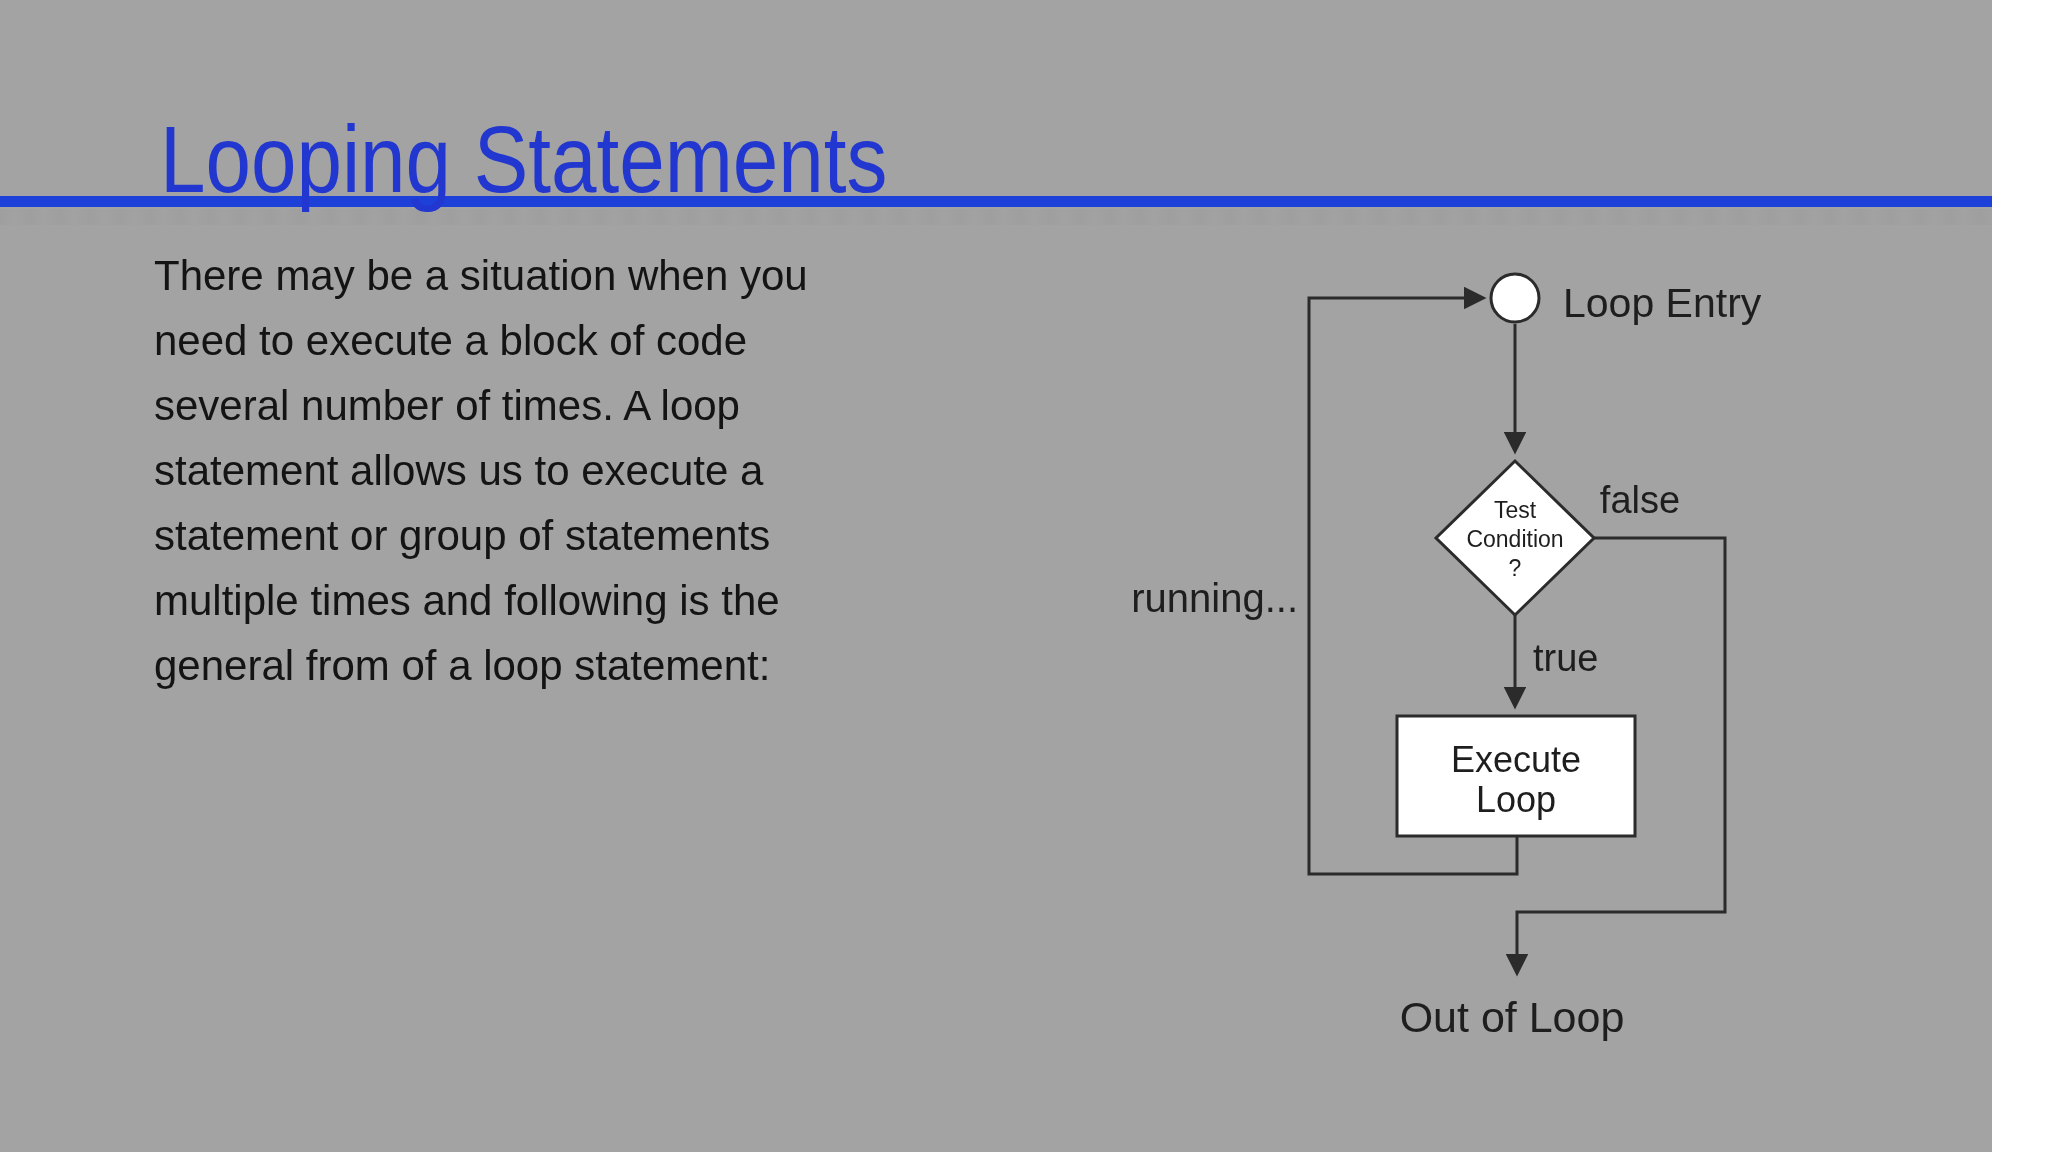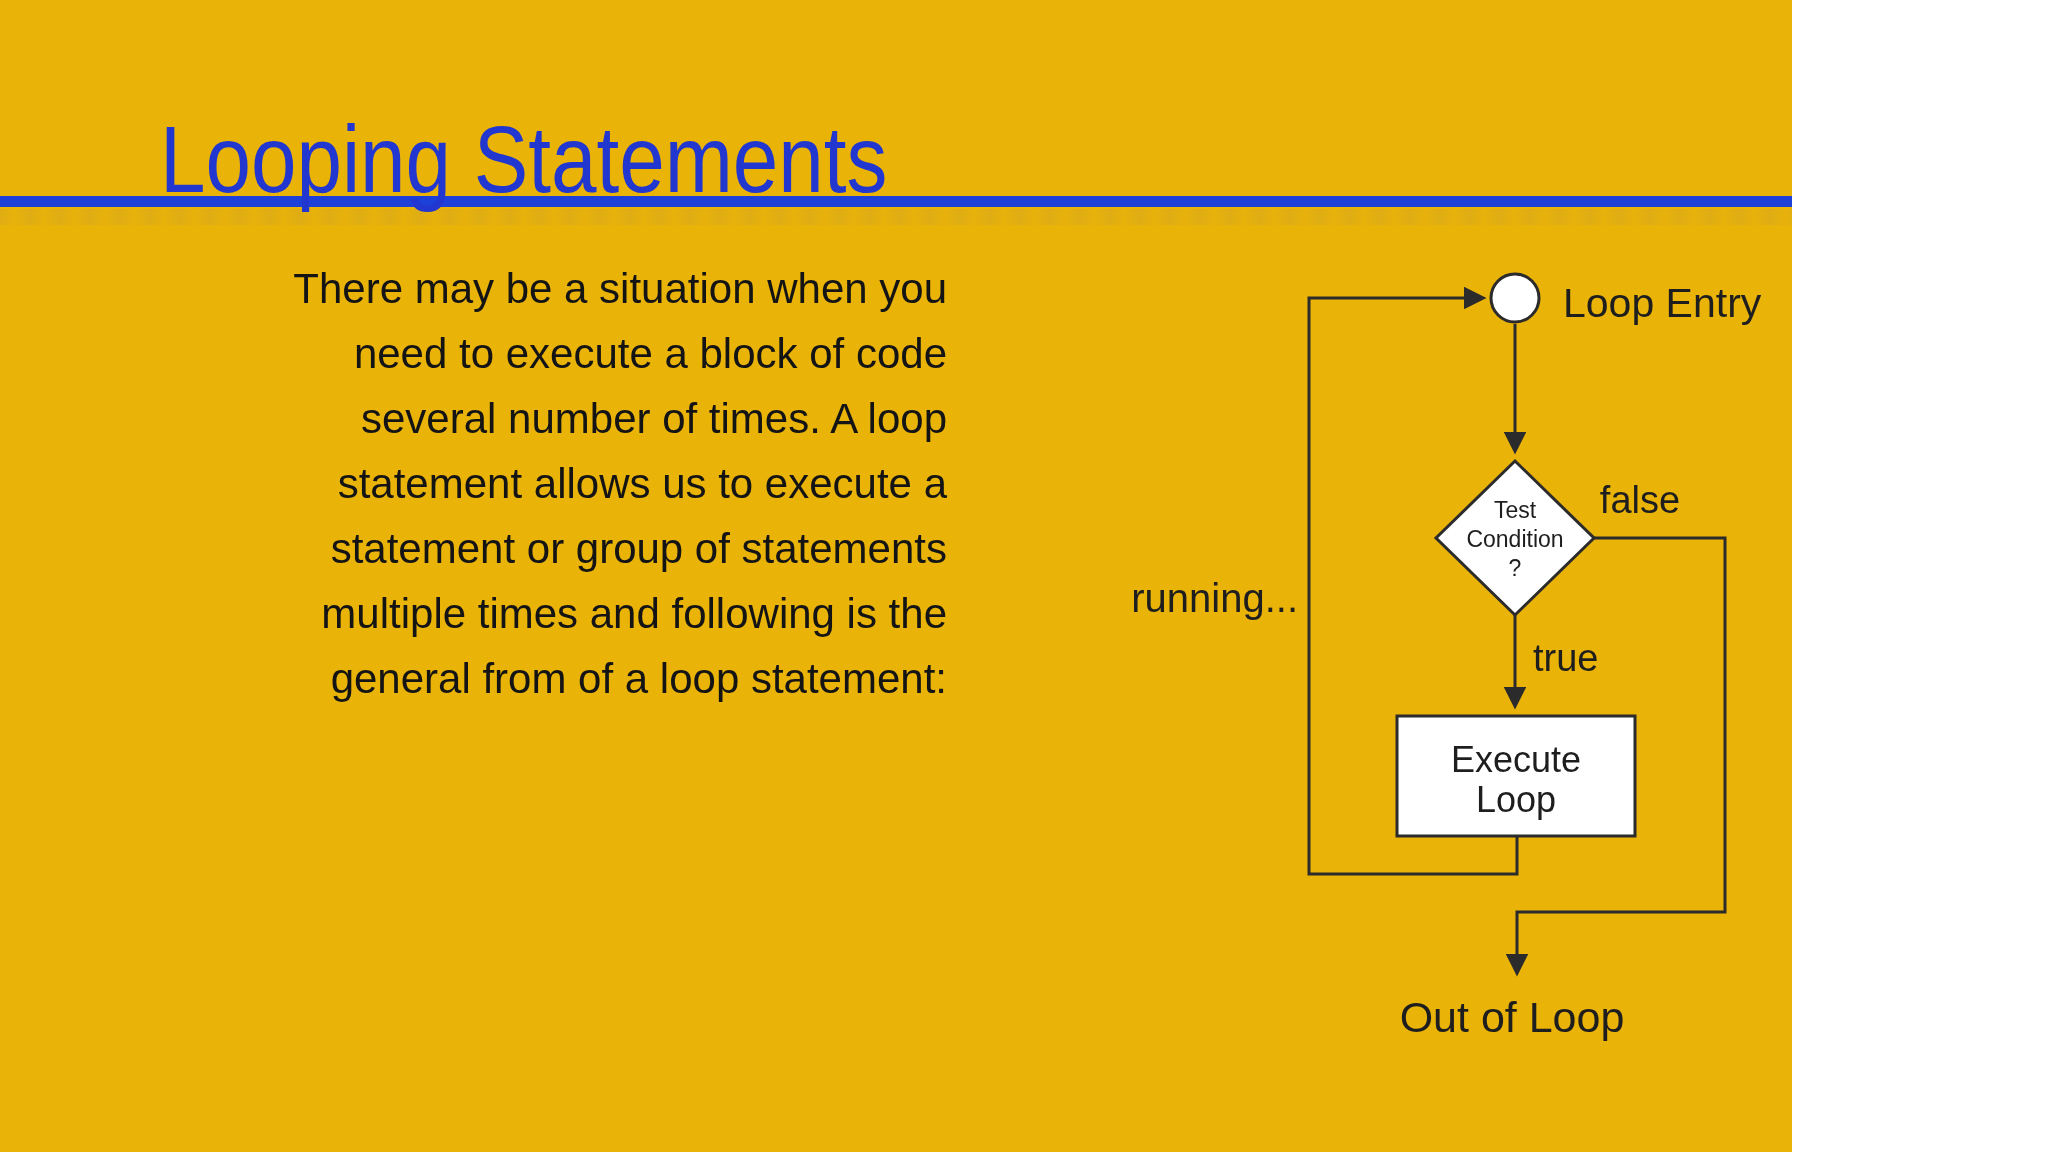--- a/index.html
+++ b/index.html
@@ -2,26 +2,25 @@
 <html><head>
 <meta charset="utf-8">
 <style>
   html, body {
     margin: 0;
     padding: 0;
     background: #ffffff;
   }
   .slide {
     position: relative;
-    width: 1792px;
+    width: 1992px;
     height: 1152px;
-    background: #eab308;
+    background: #a3a3a3;
     overflow: hidden;
     font-family: "Liberation Sans", sans-serif;
-    text-align: right;
   }
   .title {
     position: absolute;
     left: 160px;
     top: 113px;
     margin: 0;
     font-size: 94px;
     font-weight: 400;
     line-height: 1;
     color: #2137d0;
@@ -47,21 +46,21 @@
     height: 16px;
     background: repeating-linear-gradient(90deg,
       rgba(120,120,130,0.10) 0px, rgba(120,120,130,0.02) 14px,
       rgba(120,120,130,0.10) 30px);
     z-index: 0;
   }
   .body-text {
     position: absolute;
     left: 150px;
     top: 239px;
-    margin: 17px;
+    margin: 4px;
     width: 780px;
     font-size: 42px;
     line-height: 65px;
     color: #141414;
     white-space: pre-line;
     z-index: 2;
   }
   .flowchart {
     position: absolute;
     left: 1100px;

